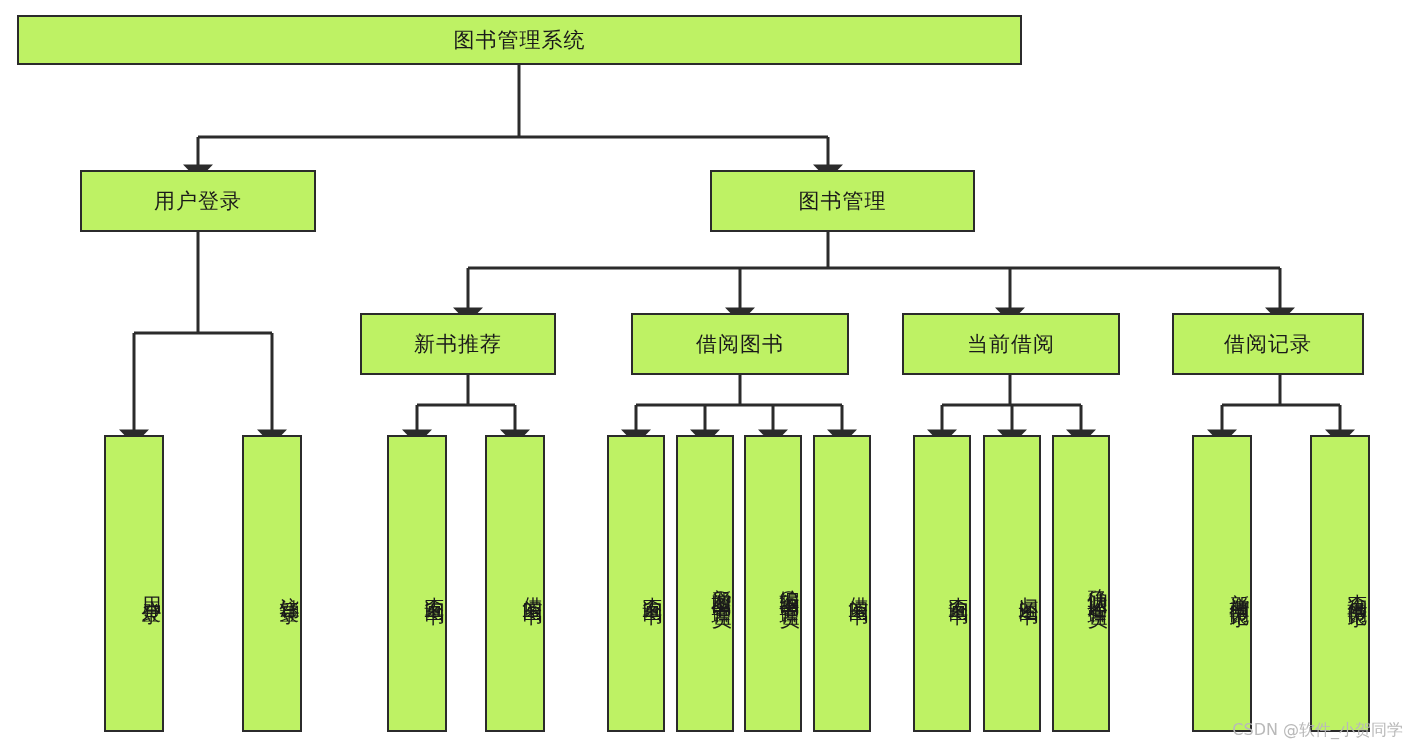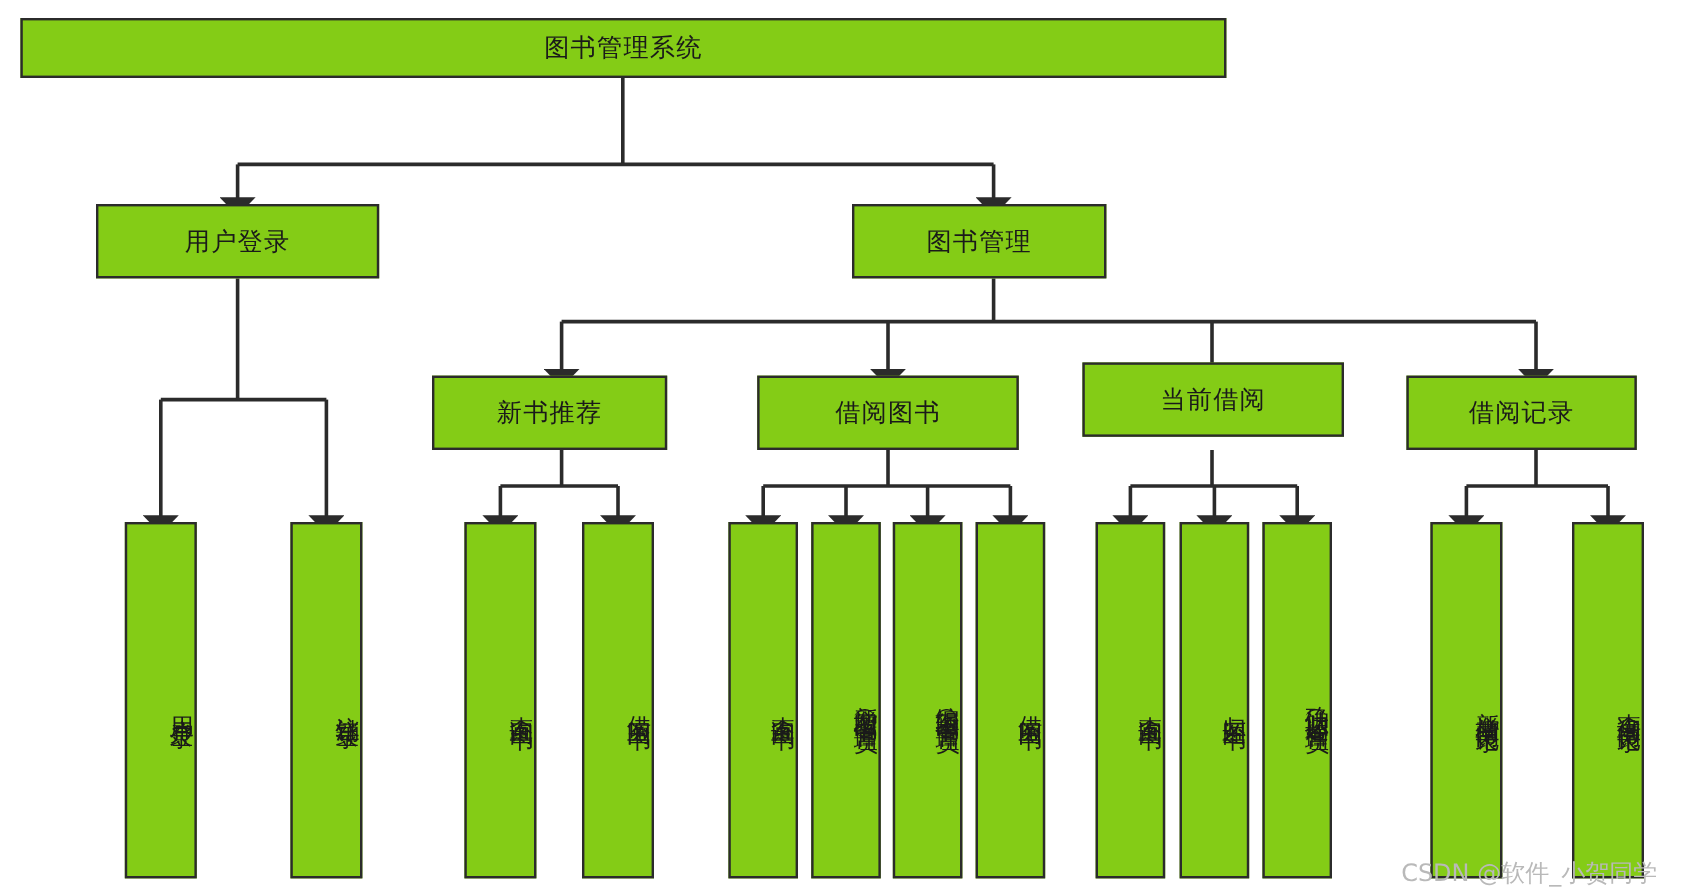--- a/index.html
+++ b/index.html
@@ -18,21 +18,21 @@
   #edges {
     position: absolute;
     left: 0;
     top: 0;
     width: 1405px;
     height: 747px;
   }
   .node {
     position: absolute;
     box-sizing: border-box;
-    background: #84cc16;
+    background: #bef264;
     border: 2.5px solid #2b2b2b;
     display: flex;
     align-items: center;
     justify-content: center;
     color: #1a1a1a;
   }
   .node.horiz {
     font-size: 21px;
     letter-spacing: 1px;
   }
@@ -45,23 +45,23 @@
     align-items: flex-start;
     justify-content: center;
     line-height: 1;
   }
   .node-label {
     display: block;
     white-space: nowrap;
   }
   .watermark {
     position: absolute;
-    right: 24px;
+    right: 2px;
     bottom: 6px;
-    font-size: 20px;
+    font-size: 16px;
     color: #b9b9b9;
     white-space: nowrap;
     pointer-events: none;
   }
 </style>
 </head>
 <body>
 
 <div id="canvas">
 
@@ -108,30 +108,30 @@
       </g>
   </svg>
 
   <div id="nodes-layer">
       <div class="node horiz" style="left: 17px; top: 15px; width: 1005px; height: 50px;">
         <span class="node-label">图书管理系统</span>
       </div>
       <div class="node horiz" style="left: 80px; top: 170px; width: 236px; height: 62px;">
         <span class="node-label">用户登录</span>
       </div>
-      <div class="node horiz" style="left: 710px; top: 170px; width: 212px; height: 62px;">
+      <div class="node horiz" style="left: 710px; top: 170px; width: 265px; height: 62px;">
         <span class="node-label">图书管理</span>
       </div>
       <div class="node horiz" style="left: 360px; top: 313px; width: 196px; height: 62px;">
         <span class="node-label">新书推荐</span>
       </div>
       <div class="node horiz" style="left: 631px; top: 313px; width: 218px; height: 62px;">
         <span class="node-label">借阅图书</span>
       </div>
-      <div class="node horiz" style="left: 902px; top: 302px; width: 218px; height: 62px; font-family: Liberation Mono, monospace;">
+      <div class="node horiz" style="left: 902px; top: 313px; width: 218px; height: 62px; font-family: Liberation Mono, monospace;">
         <span class="node-label">当前借阅</span>
       </div>
       <div class="node horiz" style="left: 1172px; top: 313px; width: 192px; height: 62px;">
         <span class="node-label">借阅记录</span>
       </div>
       <div class="node vert" style="left: 104px; top: 435px; width: 60px; height: 297px;">
         <span class="node-label">用户登录</span>
       </div>
       <div class="node vert" style="left: 242px; top: 435px; width: 60px; height: 297px;">
         <span class="node-label">注销登录</span>

